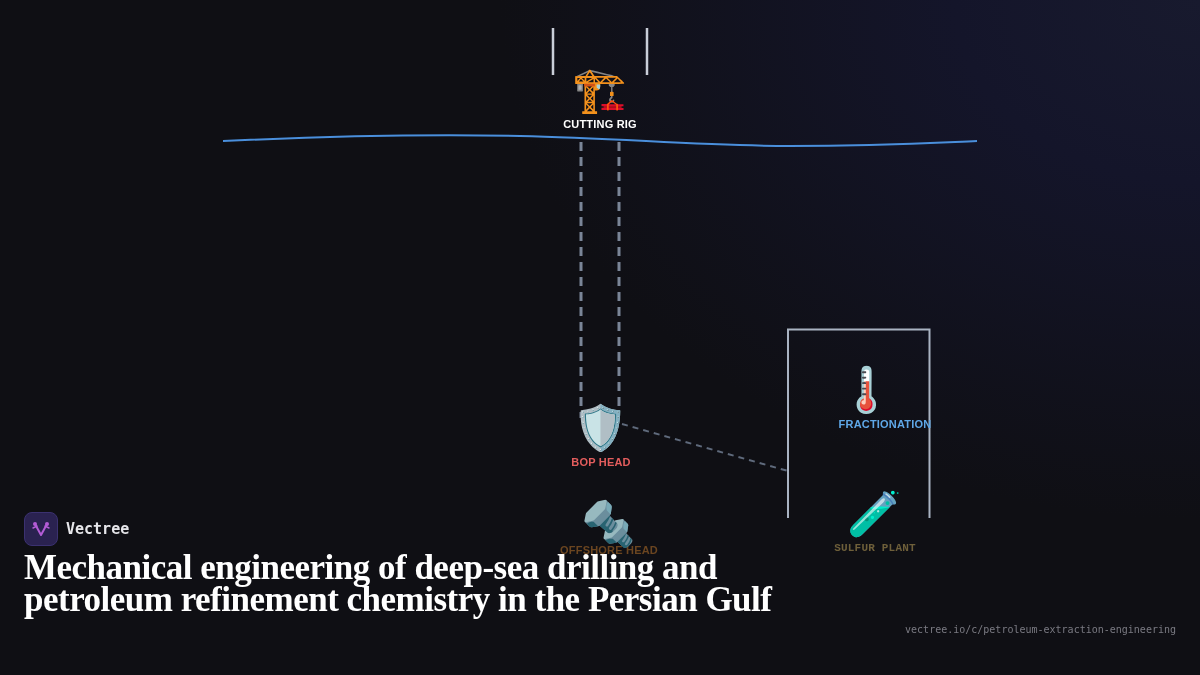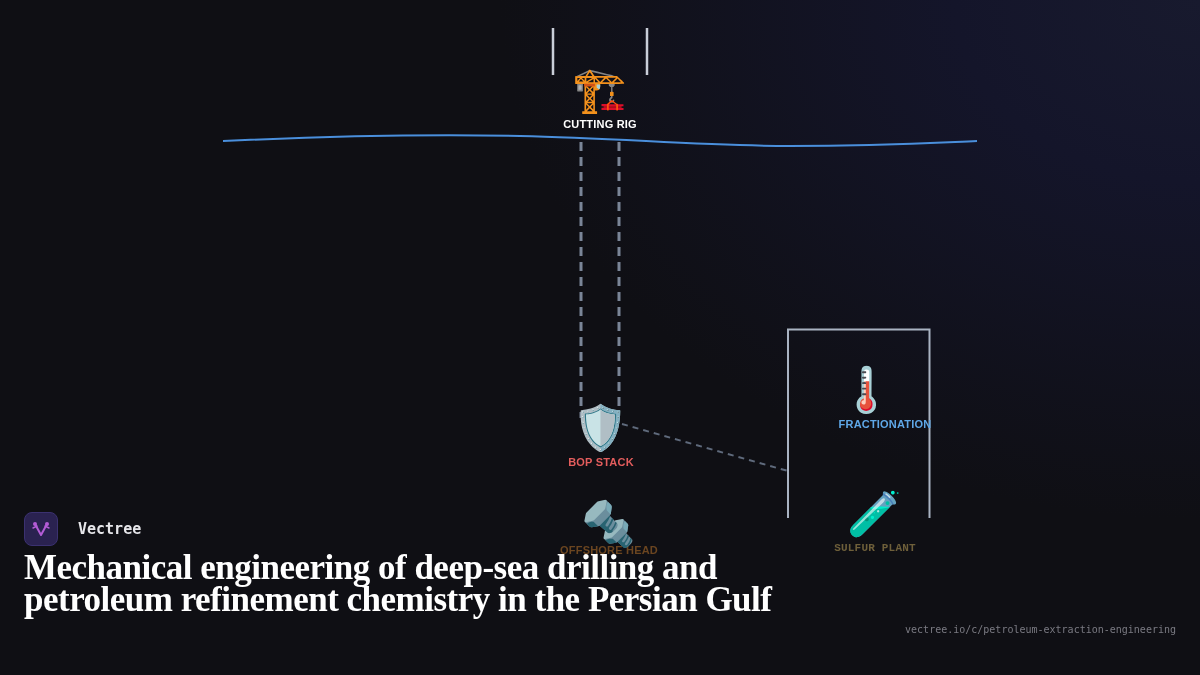--- a/index.html
+++ b/index.html
@@ -14,21 +14,21 @@
       pointer-events: none;
     }
     .bottom-fade {
       position: absolute; left: 0; right: 0; top: 518px; bottom: 0;
       background: #0f0f14;
     }
     svg.diagram { position: absolute; left: 0; top: 0; width: 1200px; height: 675px; }
     .node { position: absolute; text-align: center; transform: translateX(-50%); }
     .node .icon { font-size: 44px; line-height: 48px; display: block; }
     .node .label { font-size: 11px; font-weight: bold; letter-spacing: 0.2px; white-space: nowrap; display: block; margin-top: 4px; }
-    .brand { position: absolute; left: 24px; top: 512px; display: flex; align-items: center; gap: 20px; }
+    .brand { position: absolute; left: 24px; top: 512px; display: flex; align-items: center; gap: 8px; }
     .brand-logo {
       width: 34px; height: 34px; border-radius: 8px; background: #2a2250;
       border: 1px solid #3b3170; display: flex; align-items: center; justify-content: center; box-sizing: border-box;
     }
     .brand-name { font-family: "DejaVu Sans Mono", monospace; font-weight: bold; font-size: 15px; color: #e6e6ea; }
     .title {
       position: absolute; left: 24px; top: 552px; width: 760px; margin: 0;
       font-family: Liberation Serif, serif; font-weight: bold;
       font-size: 35px; line-height: 32px; color: #ffffff; letter-spacing: -0.5px;
     }
@@ -59,21 +59,21 @@
 
 <div class="bottom-fade" style="top:540px;"></div>
 
 <div class="node" style="left:600px; top:66px;">
   <span class="icon">🏗️</span>
   <span class="label" style="color:#ffffff;">CUTTING RIG</span>
 </div>
 
 <div class="node" style="left:601px; top:404px;">
   <span class="icon">🛡️</span>
-  <span class="label" style="color:#e35d5d;">BOP STACK</span>
+  <span class="label" style="color:#e35d5d;">BOP HEAD</span>
 </div>
 
 <div class="node" style="left:609px; top:500px;">
   <span class="icon" style="opacity:0.8;">🔩</span>
   <span class="label" style="color:#6b4520; margin-top:-4px;">OFFSHORE HEAD</span>
 </div>
 
 <div class="node" style="left:867px; top:366px;">
   <span class="icon">🌡️</span>
   <span class="label" style="color:#5fa8e8;padding-left:36px;">FRACTIONATION</span>

